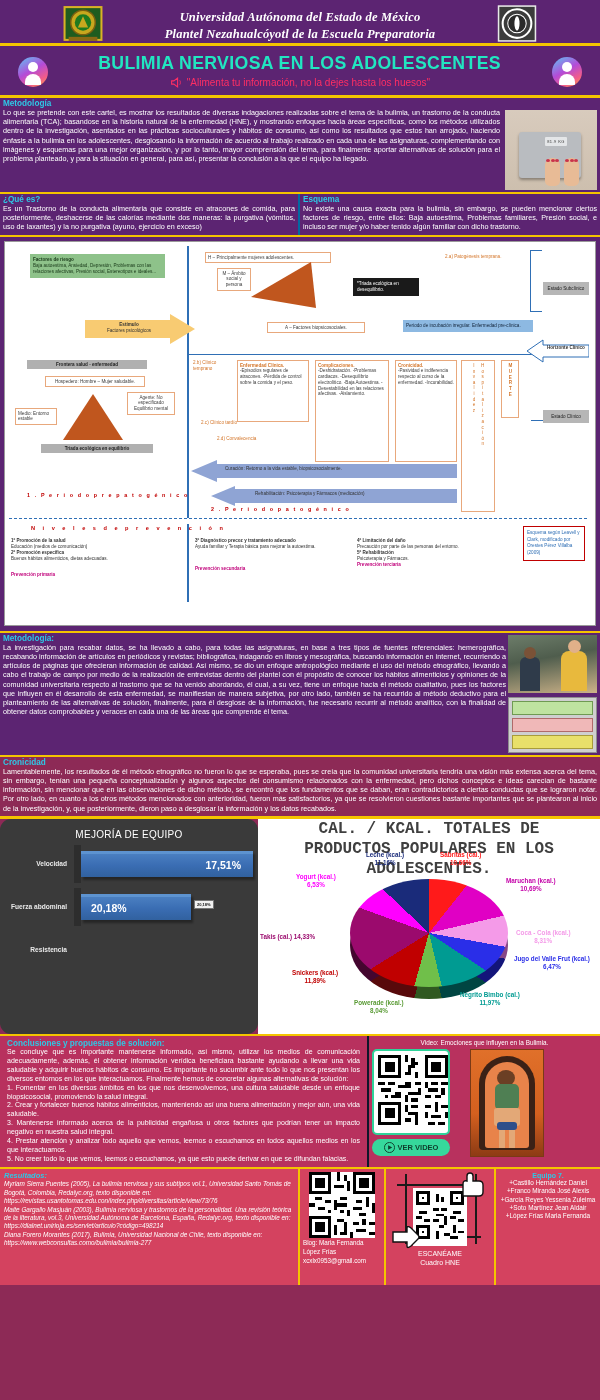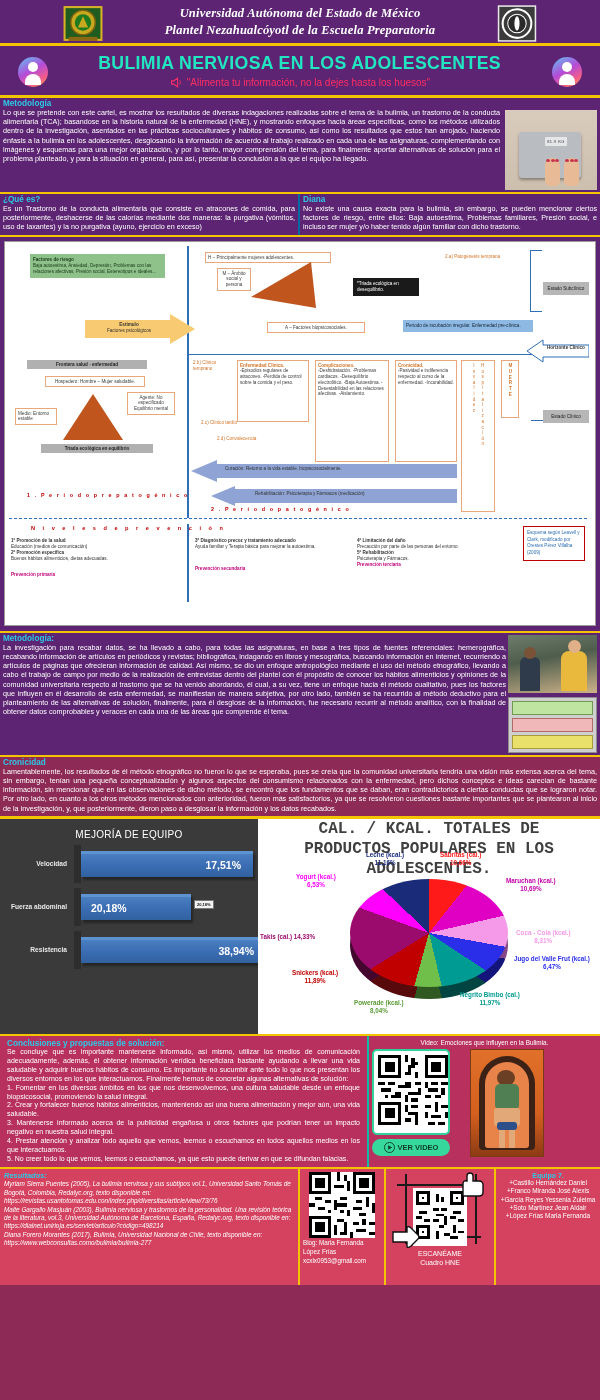--- a/index.html
+++ b/index.html
@@ -6,21 +6,21 @@
   body {
     width:600px; height:1400px;
     font-family:"Liberation Sans", sans-serif;
     background:#8d2a56;
     overflow:hidden;
     position:relative;
   }
   
   .uni-header{
     height:46px; background:#5c2472; position:relative;
-    display:flex; align-items:center; justify-content:center;
+    display:flex; align-items:flex-end; justify-content:center;
     border-bottom:3px solid #f4c400;
   }
   .uni-header .titles{ text-align:center; color:#ffffff;
     font-family:"Liberation Serif", serif; font-style:italic; font-weight:bold;
     font-size:12.5px; line-height:1.35; letter-spacing:.2px;}
   .logo{ position:absolute; top:3px; width:42px; height:41px; }
   .logo.left{ left:62px; }
   .logo.right{ right:62px; }
   .logo svg{ width:100%; height:100%; display:block; }
 
@@ -80,21 +80,21 @@
   .box-black{ background:#1a1a1a; color:#fff; padding:3px 4px; line-height:1.3; }
   .box-blue{ background:#8db9e2; color:#14253a; padding:3px; line-height:1.3;}
   .label-or{ color:#d4762a; }
   .label-red{ color:#c00000; font-weight:bold; letter-spacing:1.6px;}
   .hdr-or{ color:#d4762a; font-weight:bold;}
   .vline{ position:absolute; background:#2f6fb5; }
   .dashed{ position:absolute; border-top:1.5px dashed #2f6fb5; }
 
   
   .charts{ display:flex; background:#8d2a56; padding:0; }
-  .barchart{ width:258px; height:215px; background:#3a3a3a; position:relative; color:#fff; }
+  .barchart{ width:258px; height:215px; background:#3a3a3a; position:relative; color:#fff;border-radius:11px; }
   .bc-title{ text-align:center; font-size:10px; padding-top:10px; letter-spacing:.3px; }
   .bar-row{ display:flex; align-items:center; height:38px; margin-top:5px; }
   .bar-lbl{ width:74px; text-align:right; padding-right:7px; font-size:6.6px; font-weight:bold; color:#e9e9e9;}
   .bar-track{ flex:1; position:relative; height:26px; }
   .bar-shadow{ position:absolute; left:0; top:-6px; width:7px; height:38px; background:#2d2d2d;}
   .bar{ position:absolute; left:7px; top:0; height:26px;
     background:linear-gradient(180deg,#4a7fc1 0%,#3a6db3 50%,#31619f 100%);
     border-top:3px solid #5d93d0; display:flex; align-items:center;
     box-shadow:2px 3px 2px rgba(0,0,0,.35);}
   .bar .val{ font-size:10.5px; font-weight:bold; color:#fff; margin-left:10px; white-space:nowrap;}
@@ -115,21 +115,21 @@
   .pie-top{ position:absolute; left:92px; top:22px; width:158px; height:108px; border-radius:50%;
      background:conic-gradient(from 0deg,
         #ff1a1a 0deg 38.4deg, #e000c4 38.4deg 76.9deg, #f49ae8 76.9deg 100.2deg,
         #2a2ee8 100.2deg 123.5deg, #009b92 123.5deg 166.6deg, #70bf4a 166.6deg 195.5deg,
         #c00000 195.5deg 238.3deg, #9b0a6d 238.3deg 290.0deg, #ff00ff 290.0deg 313.5deg,
         #1a2b7a 313.5deg 360deg);}
   .pl{ position:absolute; font-size:6.3px; font-weight:bold; line-height:1.3; text-align:center; white-space:nowrap;}
 
   
   .concl-wrap{ display:flex; background:#b8315e; border-top:2px solid #f4c400; }
-  .concl{ width:369px; padding:2px 4px 3px; border-right:2px solid #14b8a6;}
+  .concl{ width:369px; padding:2px 4px 3px; border-right:2px solid #0f172a;}
   .concl .body-text{ font-size:7px; }
   .video{ flex:1; text-align:center; padding-top:3px;}
   .video .cap{ color:#fff; font-size:6.4px; }
   .video-inner{ display:flex; gap:20px; padding:3px 3px 0; align-items:flex-start;}
   .qr-card{ background:#fff; border:2px solid #2fd39a; border-radius:5px; padding:4px; width:78px;}
   .ver-video{ margin-top:4px; background:#36d89c; border-radius:11px; color:#0f3d2c;
      font-size:7.5px; font-weight:bold; padding:3px 6px; display:flex; align-items:center; gap:3px; justify-content:center;}
   .paint{ width:74px; height:108px; background:linear-gradient(180deg,#e0702a 0%,#d4601f 60%,#8d3b14 100%);
      position:relative; overflow:hidden; border:1px solid #7a3a16;}
 
@@ -217,21 +217,21 @@
     </div>
   </div>
 </div>
 
 <div class="two-col" style="border-bottom:2px solid #f4c400;">
   <div class="left-c">
     <div class="sec-label">¿Qué es?</div>
     <div class="body-text">Es un Trastorno de la conducta alimentaria que consiste en atracones de comida, para posteriormente, deshacerse de las calorías mediante dos maneras: la purgativa (vómitos, uso de laxantes) y la no purgativa (ayuno, ejercicio en exceso)</div>
   </div>
   <div>
-    <div class="sec-label">Diana</div>
+    <div class="sec-label">Esquema</div>
     <div class="body-text">No existe una causa exacta para la bulimia, sin embargo, se pueden mencionar ciertos factores de riesgo, entre ellos: Baja autoestima, Problemas familiares, Presión social, e incluso ser mujer y/o haber tenido algún familiar con dicho trastorno.</div>
   </div>
 </div>
 
 <div class="diagram-outer">
 <div class="diagram">
 
   <div class="vline" style="left:182px; top:4px; width:1.5px; height:272px;"></div>
 
   <div class="vline" style="left:182px; top:112px; width:378px; height:1.5px;"></div>
@@ -418,26 +418,20 @@
           <div class="bar-shadow"></div>
         <div class="bar" style="width:110px;">
           <span class="val">20,18%</span>
         </div>
         <div class="bar-tag" style="left:120px;">20,18%</div>
       </div>
     </div>
 
     <div class="bar-row">
       <div class="bar-lbl">Resistencia</div>
-      <div class="bar-track">
-          <div class="bar-shadow"></div>
-        <div class="bar" style="width:185px;">
-          <span class="val right">38,94%</span>
-        </div>
-      </div>
     </div>
   </div>
 
   <div class="piechart">
     <div class="pc-title">CAL. / KCAL. TOTALES DE PRODUCTOS POPULARES EN LOS ADOLESCENTES.</div>
     <div class="pie-stage">
       <div class="pie-side"></div>
       <div class="pie-top"></div>
 
       <div class="pl" style="left:182px; top:-6px; color:#ff1a1a;">

